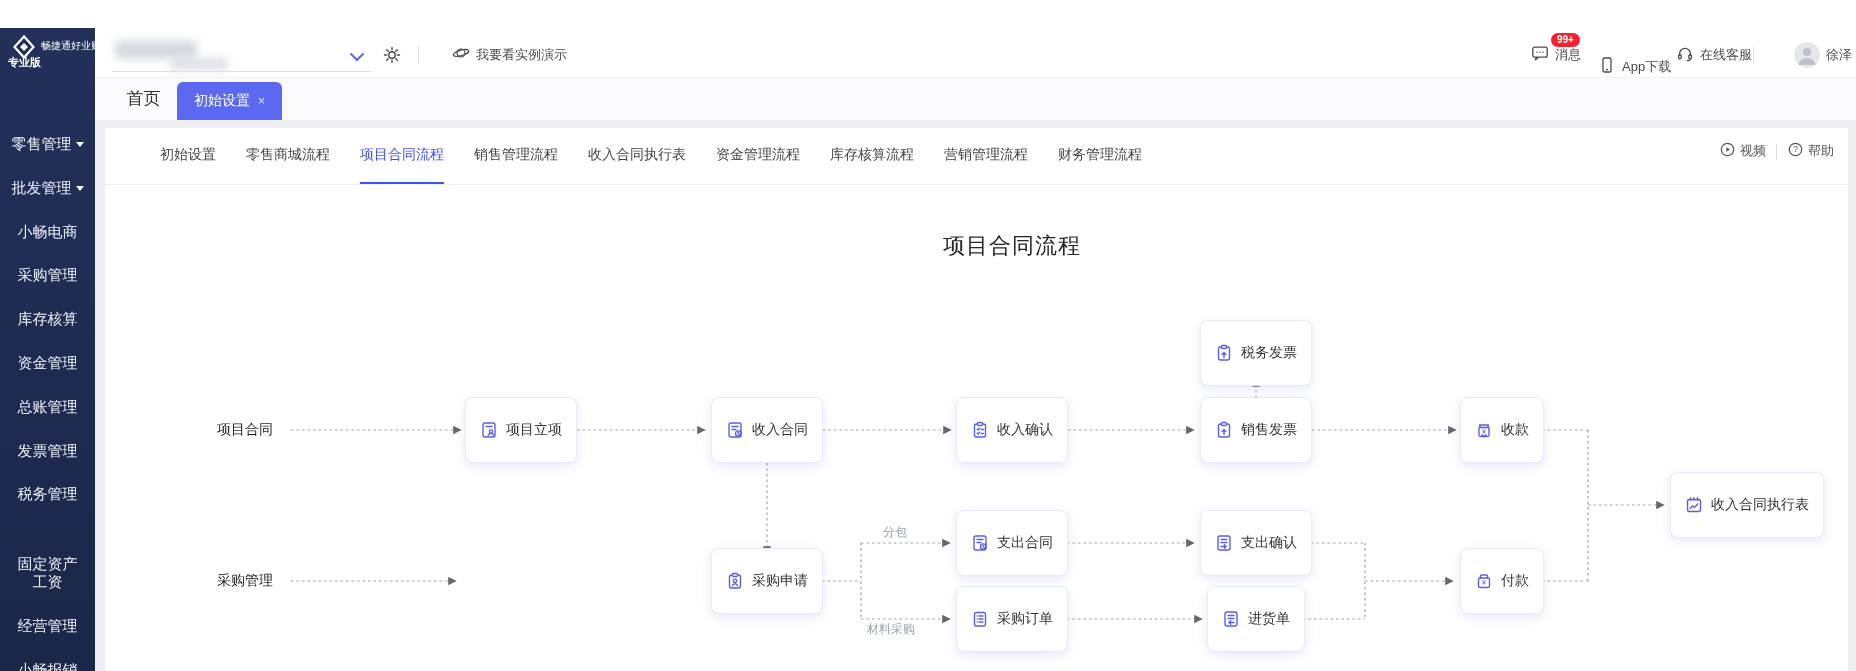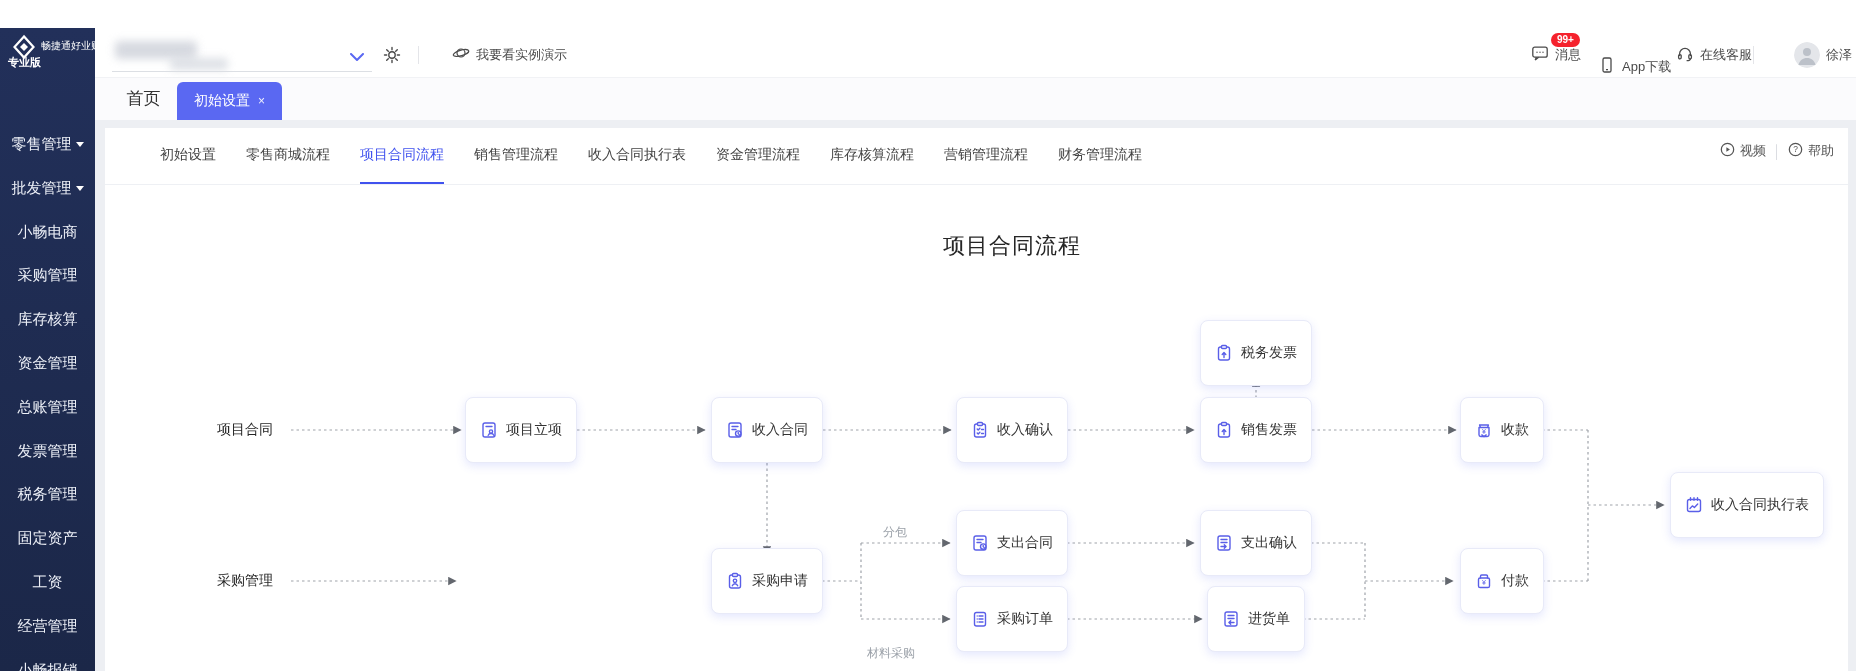--- a/index.html
+++ b/index.html
@@ -142,21 +142,21 @@
 
   <div class="sitem" style="top:105px;"><span>零售管理</span><span class="caret"></span></div>
   <div class="sitem" style="top:149px;"><span>批发管理</span><span class="caret"></span></div>
   <div class="sitem" style="top:193px;"><span>小畅电商</span></div>
   <div class="sitem" style="top:236px;"><span>采购管理</span></div>
   <div class="sitem" style="top:280px;"><span>库存核算</span></div>
   <div class="sitem" style="top:324px;"><span>资金管理</span></div>
   <div class="sitem" style="top:368px;"><span>总账管理</span></div>
   <div class="sitem" style="top:412px;"><span>发票管理</span></div>
   <div class="sitem" style="top:455px;"><span>税务管理</span></div>
-  <div class="sitem" style="top:499px;font-family:Liberation Serif, serif;"><span>固定资产</span></div>
+  <div class="sitem" style="top:525px;font-family:Liberation Serif, serif;"><span>固定资产</span></div>
   <div class="sitem" style="top:543px;"><span>工资</span></div>
   <div class="sitem" style="top:587px;"><span>经营管理</span></div>
   <div class="sitem" style="top:631px;"><span>小畅报销</span></div>
 </div>
 
 <div class="tabstrip">
   <div class="tab-home">首页</div>
   <div class="tab-active">
     <span>初始设置</span>
     <span class="tab-close">×</span>
@@ -230,21 +230,21 @@
         <path d="M1437 302H1483"></path>
         <path d="M1437 453H1483"></path>
         <path d="M1483 302V453"></path>
         <path d="M1483 377H1559" marker-end="url(#arr)"></path>
       </g>
     </svg>
 
     <div class="lane-label" style="left:140px; top:302px;">项目合同</div>
     <div class="lane-label" style="left:140px; top:453px;">采购管理</div>
     <div class="branch-label" style="left:790px; top:404px;">分包</div>
-    <div class="branch-label" style="left:786px; top:501px;margin-top:24px;">材料采购</div>
+    <div class="branch-label" style="left:786px; top:501px;">材料采购</div>
 
     <div class="node" style="left:416px; top:302px;">
       <span class="nicon">
           <svg width="18" height="18" viewBox="0 0 18 18" fill="none" stroke="#5a5fe8" stroke-width="1.4" stroke-linecap="round" stroke-linejoin="round">
             <rect x="3" y="2" width="12" height="14" rx="2"></rect>
             <path d="M6 5.5h6"></path>
             <circle cx="11" cy="10.5" r="1.6"></circle>
             <path d="M8.2 14.4c.4-1.2 1.5-1.9 2.8-1.9s2.4.7 2.8 1.9"></path>
           </svg>
         </span>

